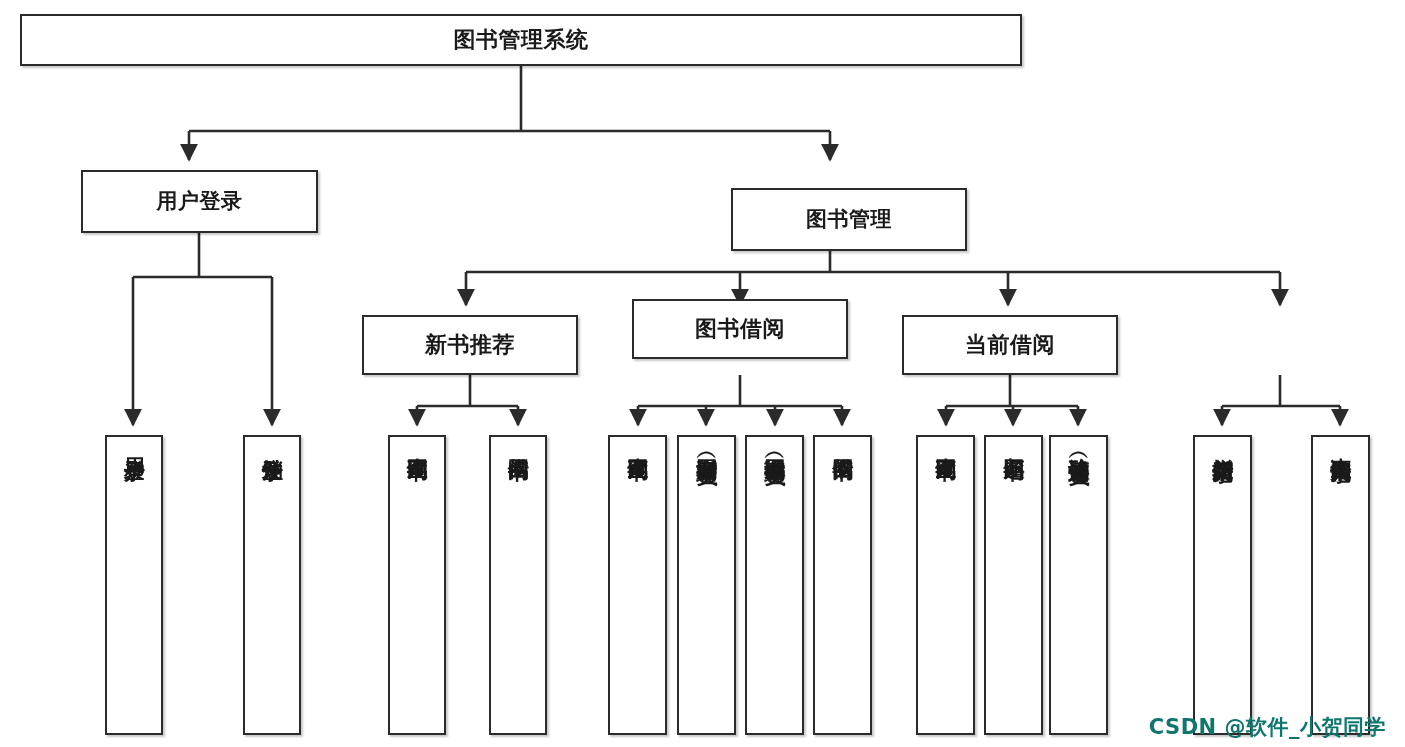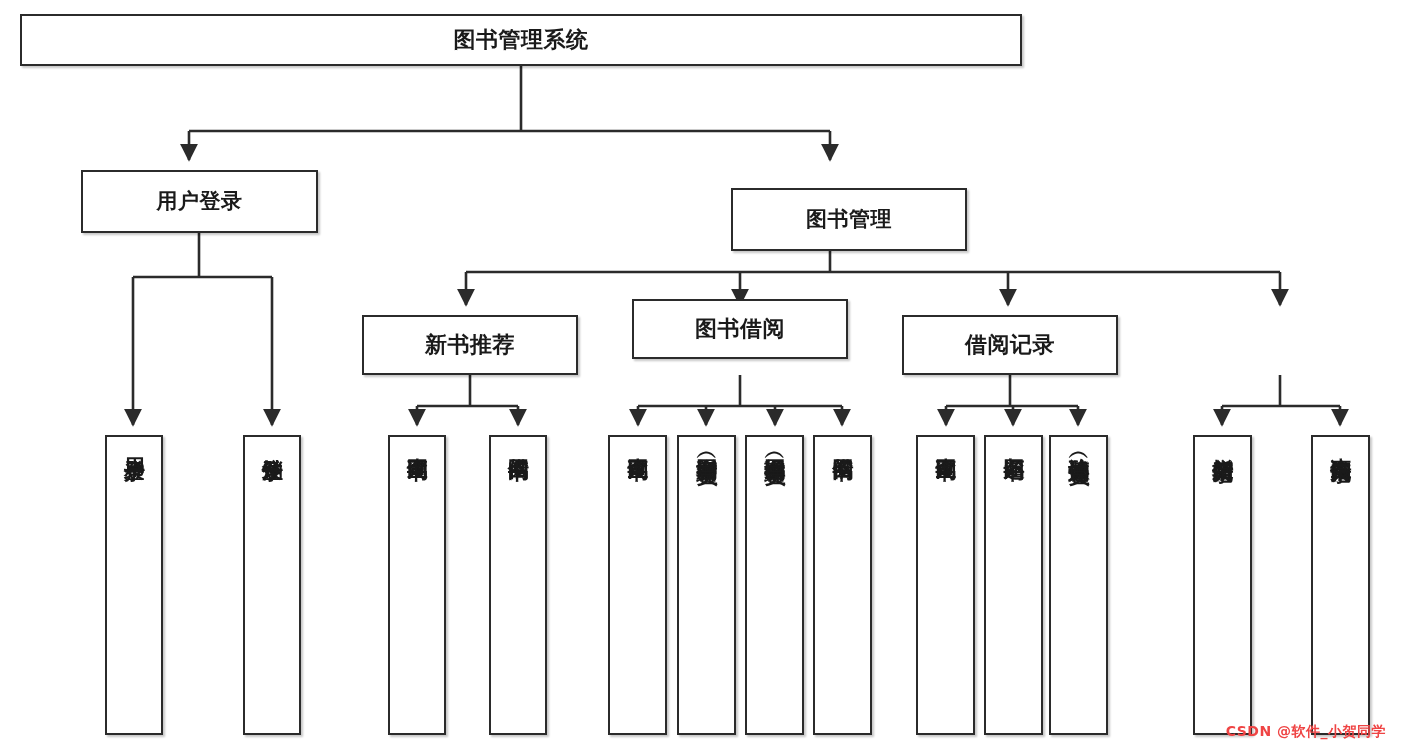--- a/index.html
+++ b/index.html
@@ -58,22 +58,22 @@
     left: 0;
     top: 0;
     width: 1405px;
     height: 747px;
     pointer-events: none;
   }
   .watermark {
     position: absolute;
     right: 12px;
     bottom: 6px;
-    font-size: 14px;
-    color: #ef4444;
+    font-size: 21px;
+    color: #0f766e;
     letter-spacing: 0.5px;
     white-space: nowrap;
   }
 </style>
 </head>
 <body>
 
 <div id="diagram-root">
 
   <svg id="edges" viewBox="0 0 1405 747" xmlns="http://www.w3.org/2000/svg">
@@ -137,21 +137,21 @@
     <span class="node-label">图书管理</span>
   </div>
 
   <div class="node level-2" style="left:362px; top:315px; width:216px; height:60px;">
     <span class="node-label">新书推荐</span>
   </div>
   <div class="node level-2" style="left:632px; top:299px; width:216px; height:60px;">
     <span class="node-label">图书借阅</span>
   </div>
   <div class="node level-2" style="left:902px; top:315px; width:216px; height:60px;">
-    <span class="node-label">借阅记录</span>
+    <span class="node-label">当前借阅</span>
   </div>
 
   <div class="node leaf" style="left:105px; top:435px; width:58px; height:300px;">
     <span class="node-label">用户登录</span>
   </div>
   <div class="node leaf" style="left:243px; top:435px; width:58px; height:300px;">
     <span class="node-label">注销登录</span>
   </div>
 
   <div class="node leaf" style="left:388px; top:435px; width:58px; height:300px;">

